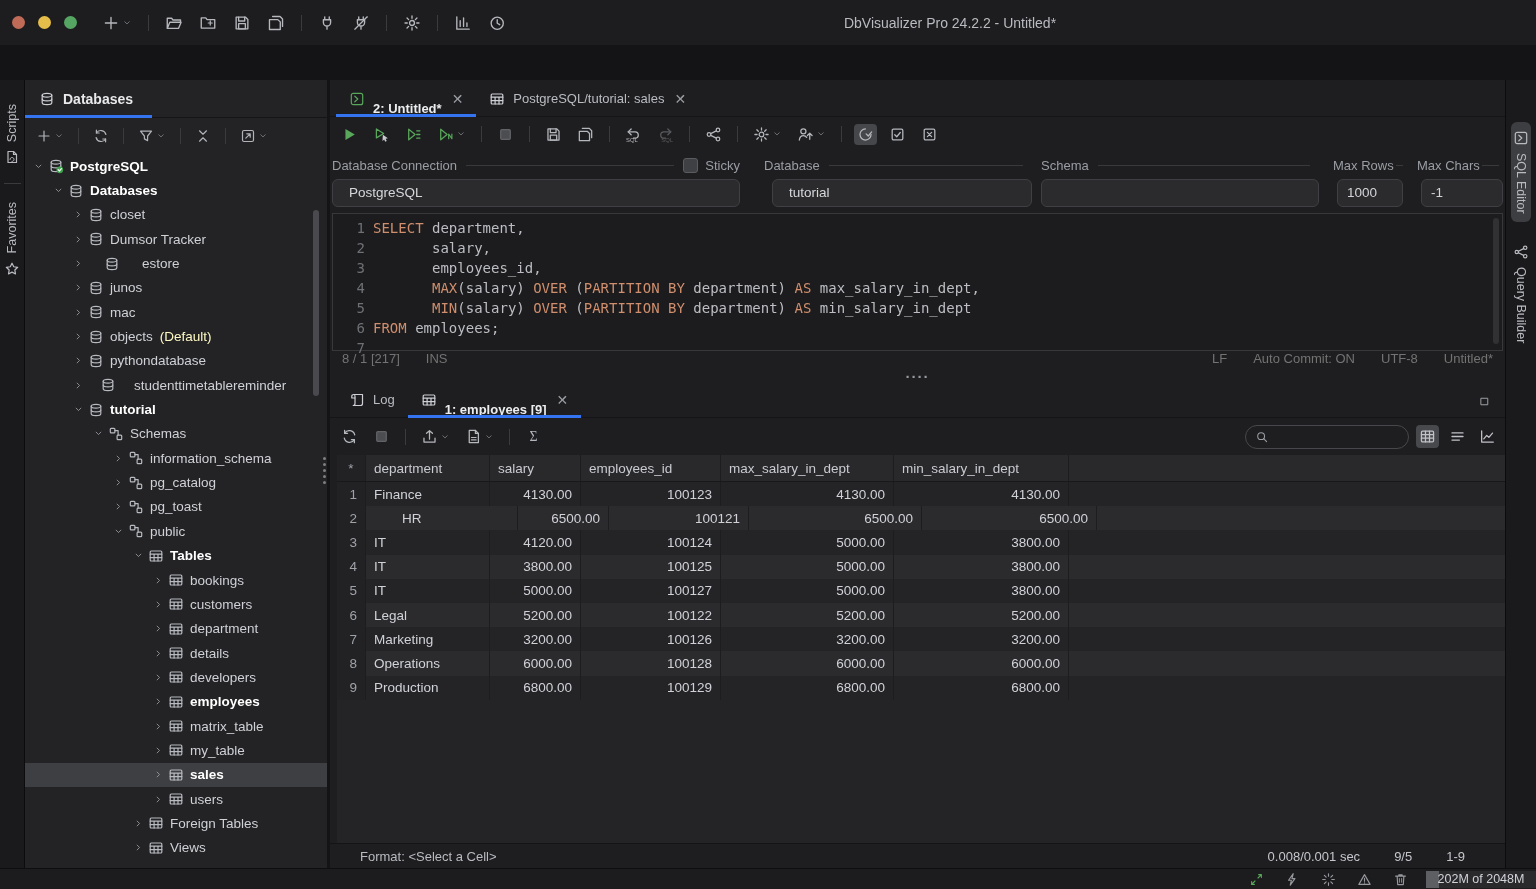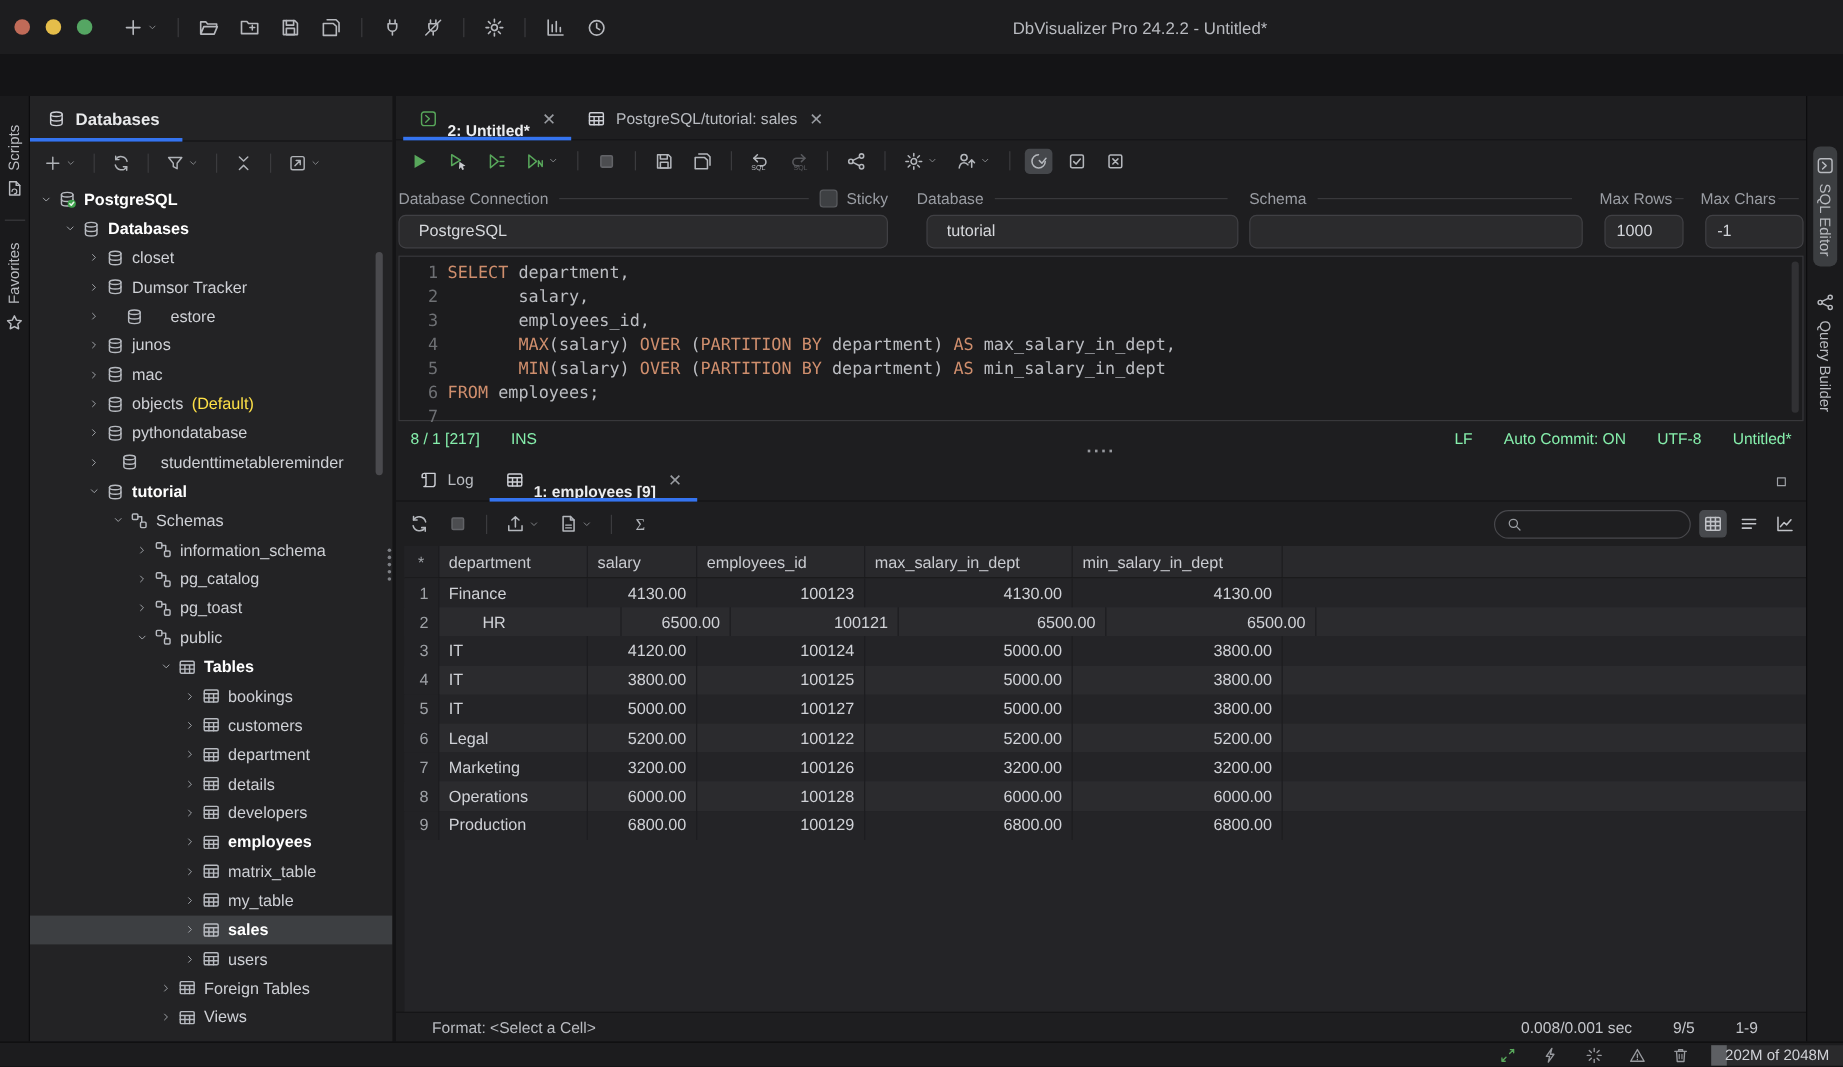--- a/index.html
+++ b/index.html
@@ -66,21 +66,21 @@
   .tinput{height:28px;border:1px solid #404044;background:#2b2b2d;border-radius:6px;box-sizing:border-box;color:#d2d4d9;
           font-size:13.5px;padding:0 9px;font-family:"Liberation Sans",sans-serif;outline:none;width:100%;}
   
   #sqlbox{margin:4px 2px 0 2px;height:138px;background:#1c1c1e;border:1px solid #38383b;display:flex;position:relative;
           font-family:"DejaVu Sans Mono",monospace;font-size:14px;line-height:20px;box-sizing:border-box;flex:none;}
   #gutter{width:32px;text-align:right;padding:4px 8px 0 0;color:#6e7074;flex:none;box-sizing:content-box;}
   #codearea{padding-top:4px;overflow:hidden;flex:1;}
   .code-line{white-space:pre;height:20px;color:#bcbec3;}
   .k{color:#cf8e6d;}
   #sql-scrollbar{position:absolute;right:3px;top:4px;width:6px;height:126px;border-radius:3px;background:#313134;}
-  #estatus{height:22px;display:flex;align-items:flex-end;padding:0 12px;color:#86efac;flex:none;font-size:13px;}
+  #estatus{height:22px;display:flex;align-items:flex-start;padding:0 12px;color:#737373;flex:none;font-size:13px;}
   #estatus .lft{display:flex;gap:26px;}
   #estatus .rgt{margin-left:auto;display:flex;gap:26px;}
   #splitter{height:8px;display:flex;justify-content:center;align-items:center;flex:none;color:#97999e;font-size:15px;line-height:4px;letter-spacing:1px;font-weight:700;}
   
   #rtabs .maxbtn{margin-left:auto;margin-right:14px;margin-bottom:9px;color:#9fa2a7;}
   #rtoolbar{height:37px;}
   #rt-right{margin-left:auto;display:flex;align-items:center;gap:7px;margin-right:6px;}
   #searchbox{width:164px;height:24px;border:1px solid #48484c;border-radius:12px;display:flex;align-items:center;gap:6px;
              padding:0 9px;box-sizing:border-box;color:#9a9da2;}
   #searchbox input{background:transparent;border:none;outline:none;color:#d2d4d9;width:100%;font-size:13px;font-family:"Liberation Sans",sans-serif;}
@@ -392,21 +392,21 @@
             </svg>
           </span>
           <span class="tree-icon">
             <svg viewBox="0 0 16 16" width="16" height="16" fill="none" stroke="currentColor" stroke-width="1.2" stroke-linecap="round" stroke-linejoin="round">
               <ellipse cx="8" cy="4.2" rx="4.8" ry="1.9"></ellipse>
               <path d="M3.2 4.2v7.6c0 1 2.1 1.9 4.8 1.9s4.8-.9 4.8-1.9V4.2"></path>
               <path d="M3.2 8c0 1 2.1 1.9 4.8 1.9S12.8 9 12.8 8"></path>
             </svg>
           </span>
           <span class="tree-label">objects</span>
-          <span class="tree-suffix" style="color: #fde047;">(Default)</span>
+          <span class="tree-suffix" style="color: #fef9c3;">(Default)</span>
         </div>
         <div class="tree-row" style="padding-left: 45px;">
           <span class="tree-chev">
             <svg viewBox="0 0 16 16" width="11" height="11" fill="none" stroke="currentColor" stroke-width="1.2" stroke-linecap="round" stroke-linejoin="round">
               <path d="M6 4.5L9.5 8 6 11.5"></path>
             </svg>
           </span>
           <span class="tree-icon">
             <svg viewBox="0 0 16 16" width="16" height="16" fill="none" stroke="currentColor" stroke-width="1.2" stroke-linecap="round" stroke-linejoin="round">
               <ellipse cx="8" cy="4.2" rx="4.8" ry="1.9"></ellipse>

